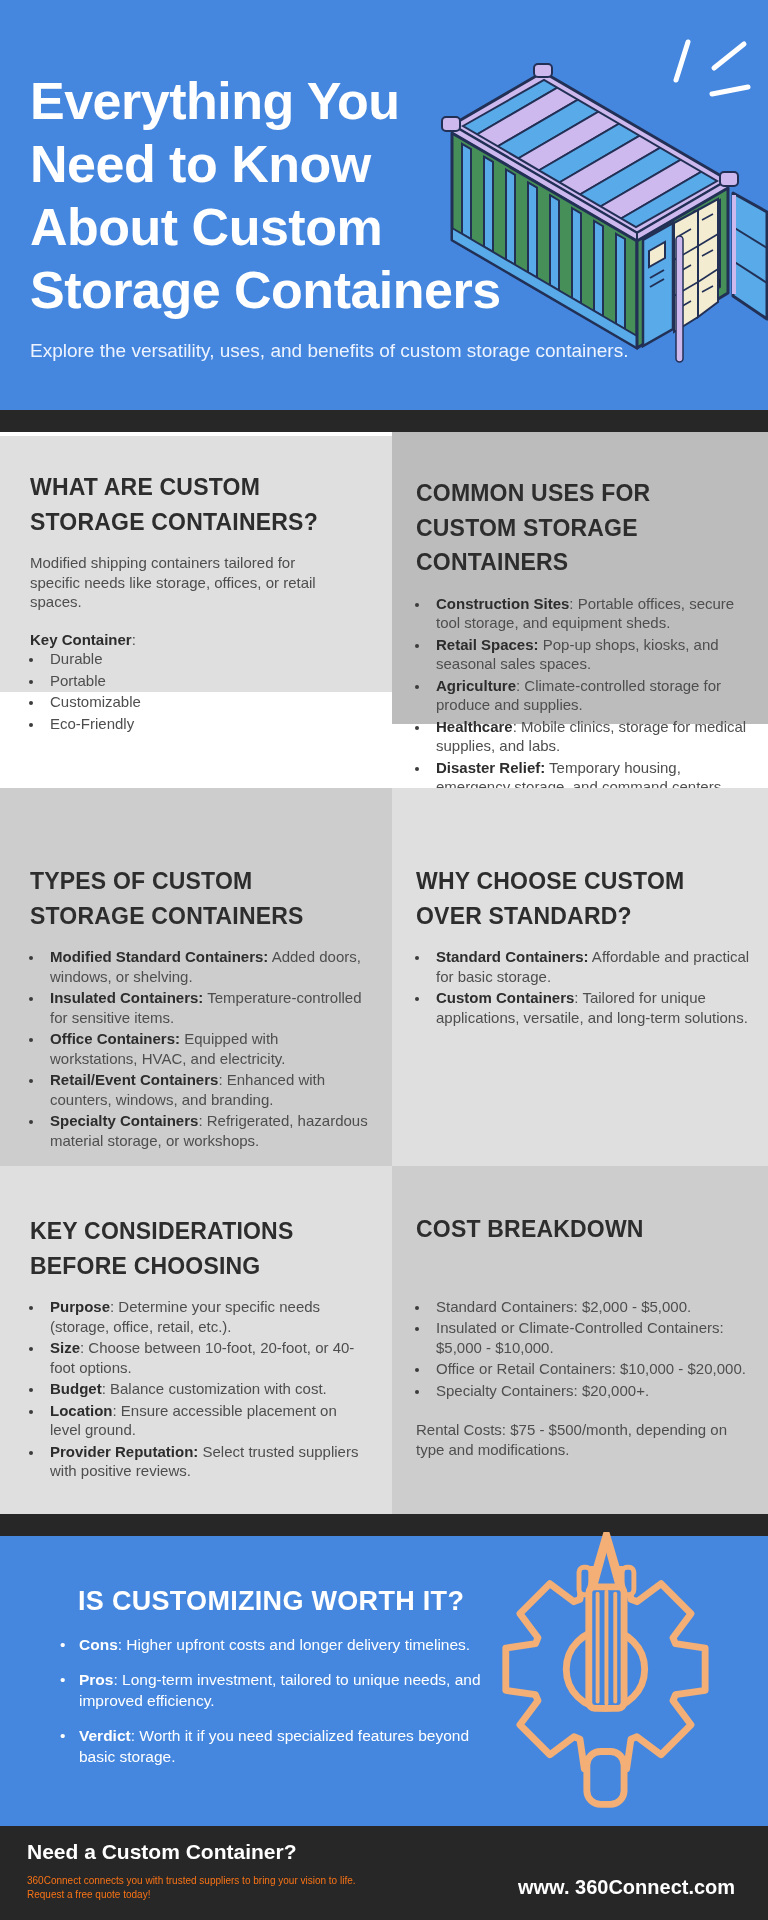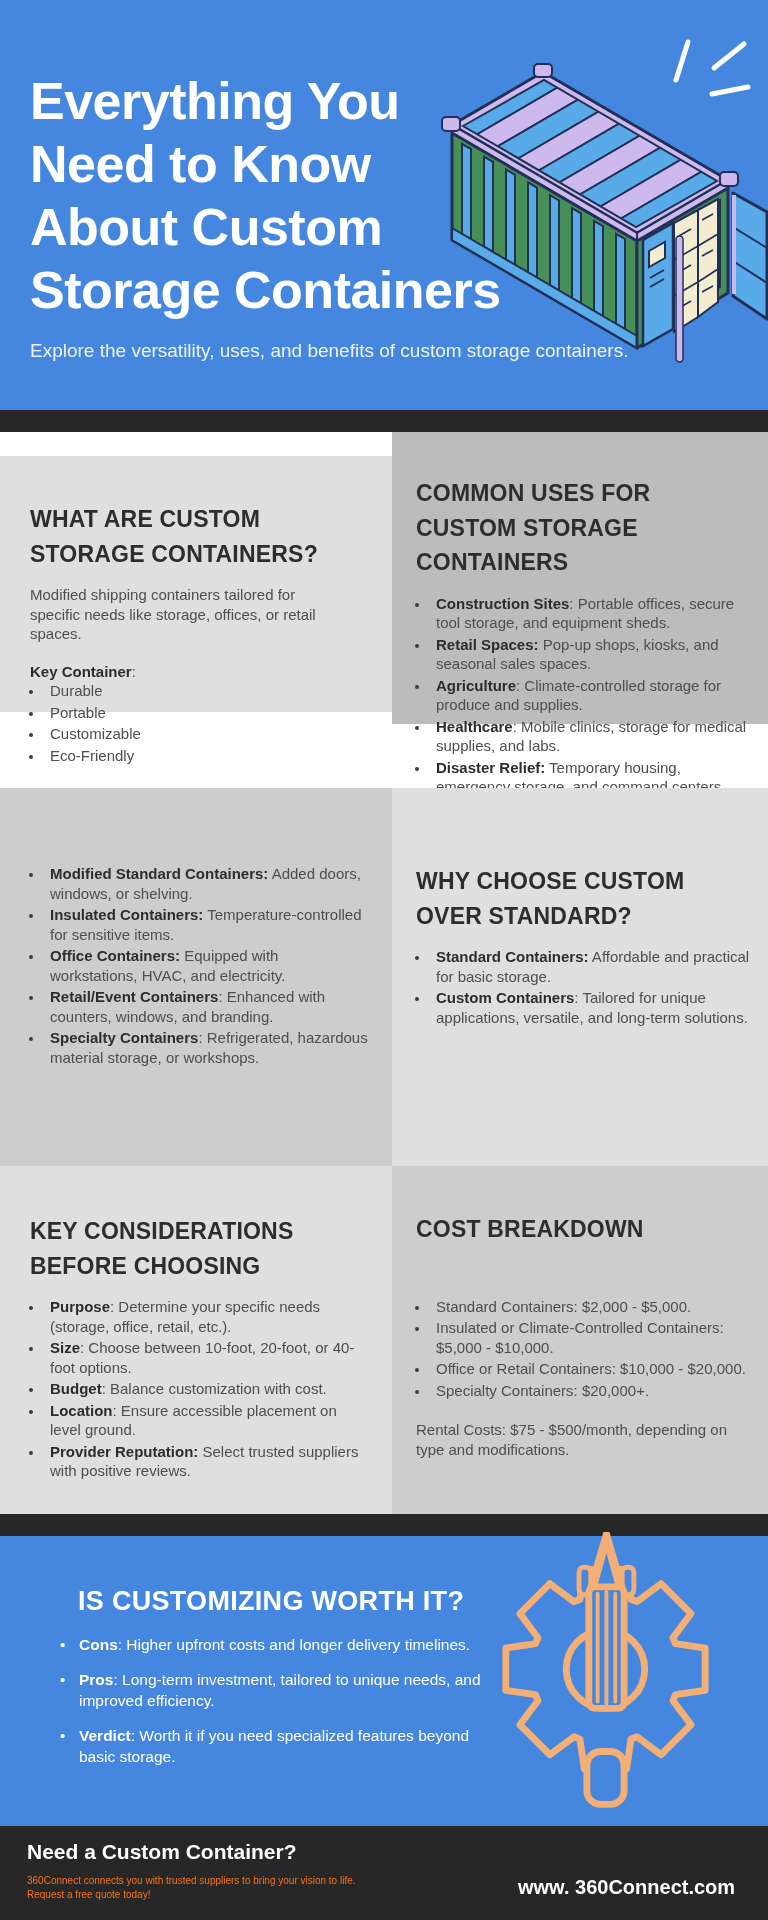--- a/index.html
+++ b/index.html
@@ -13,21 +13,21 @@
               line-height:63px;font-weight:bold;color:#ffffff;letter-spacing:-0.5px;}
   .hdr .sub{position:absolute;left:30px;top:340px;margin:0;font-size:19px;
             color:#eef4ff;}
 
   .bar{left:0;width:768px;background:#272727;}
   #bar1{top:410px;height:22px;}
   #bar2{top:1514px;height:22px;}
 
   
   .cell{position:absolute;box-sizing:border-box;}
-  #cell-what {left:0;  top:456px; width:392px;height:256px;background:#dfdfdf;padding:46px 26px 0 30px;}
+  #cell-what {left:0;  top:436px; width:392px;height:256px;background:#dfdfdf;padding:34px 26px 0 30px;}
   #cell-uses {left:392px;top:432px;width:376px;height:292px;background:#bcbcbc;padding:44px 12px 0 24px;}
   #cell-types{left:0;  top:788px; width:392px;height:378px;background:#cdcdcd;padding:76px 24px 0 30px;}
   #cell-why  {left:392px;top:788px;width:376px;height:378px;background:#dfdfdf;padding:76px 14px 0 24px;}
   #cell-key  {left:0;  top:1166px;width:392px;height:348px;background:#dfdfdf;padding:48px 24px 0 30px;}
   #cell-cost {left:392px;top:1166px;width:376px;height:348px;background:#cdcdcd;padding:46px 14px 0 24px;}
 
   .cell h2{margin:0 0 14px;font-size:23px;line-height:1.5;color:#2d2d2d;
            letter-spacing:0.2px;font-weight:bold;}
   .cell p{margin:0;font-size:15px;line-height:1.3;color:#4e4e4e;}
   .cell ul{margin:0;padding:0 0 0 14px;list-style:disc;}
@@ -192,20 +192,21 @@
     <ul>
         <li><b>Construction Sites</b><span>: Portable offices, secure tool storage, and equipment sheds.</span></li>
         <li><b>Retail Spaces:</b><span> Pop-up shops, kiosks, and seasonal sales spaces.</span></li>
         <li><b>Agriculture</b><span>: Climate-controlled storage for produce and supplies.</span></li>
         <li><b>Healthcare</b><span>: Mobile clinics, storage for medical supplies, and labs.</span></li>
         <li><b>Disaster Relief:</b><span> Temporary housing, emergency storage, and command centers.</span></li>
       </ul>
   </div>
 
   <div class="cell" id="cell-types">
+    <h2>TYPES OF CUSTOM STORAGE CONTAINERS</h2>
     <ul>
         <li><b>Modified Standard Containers:</b><span> Added doors, windows, or shelving.</span></li>
         <li><b>Insulated Containers:</b><span> Temperature-controlled for sensitive items.</span></li>
         <li><b>Office Containers:</b><span> Equipped with workstations, HVAC, and electricity.</span></li>
         <li><b>Retail/Event Containers</b><span>: Enhanced with counters, windows, and branding.</span></li>
         <li><b>Specialty Containers</b><span>: Refrigerated, hazardous material storage, or workshops.</span></li>
       </ul>
   </div>
 
   <div class="cell" id="cell-why">

